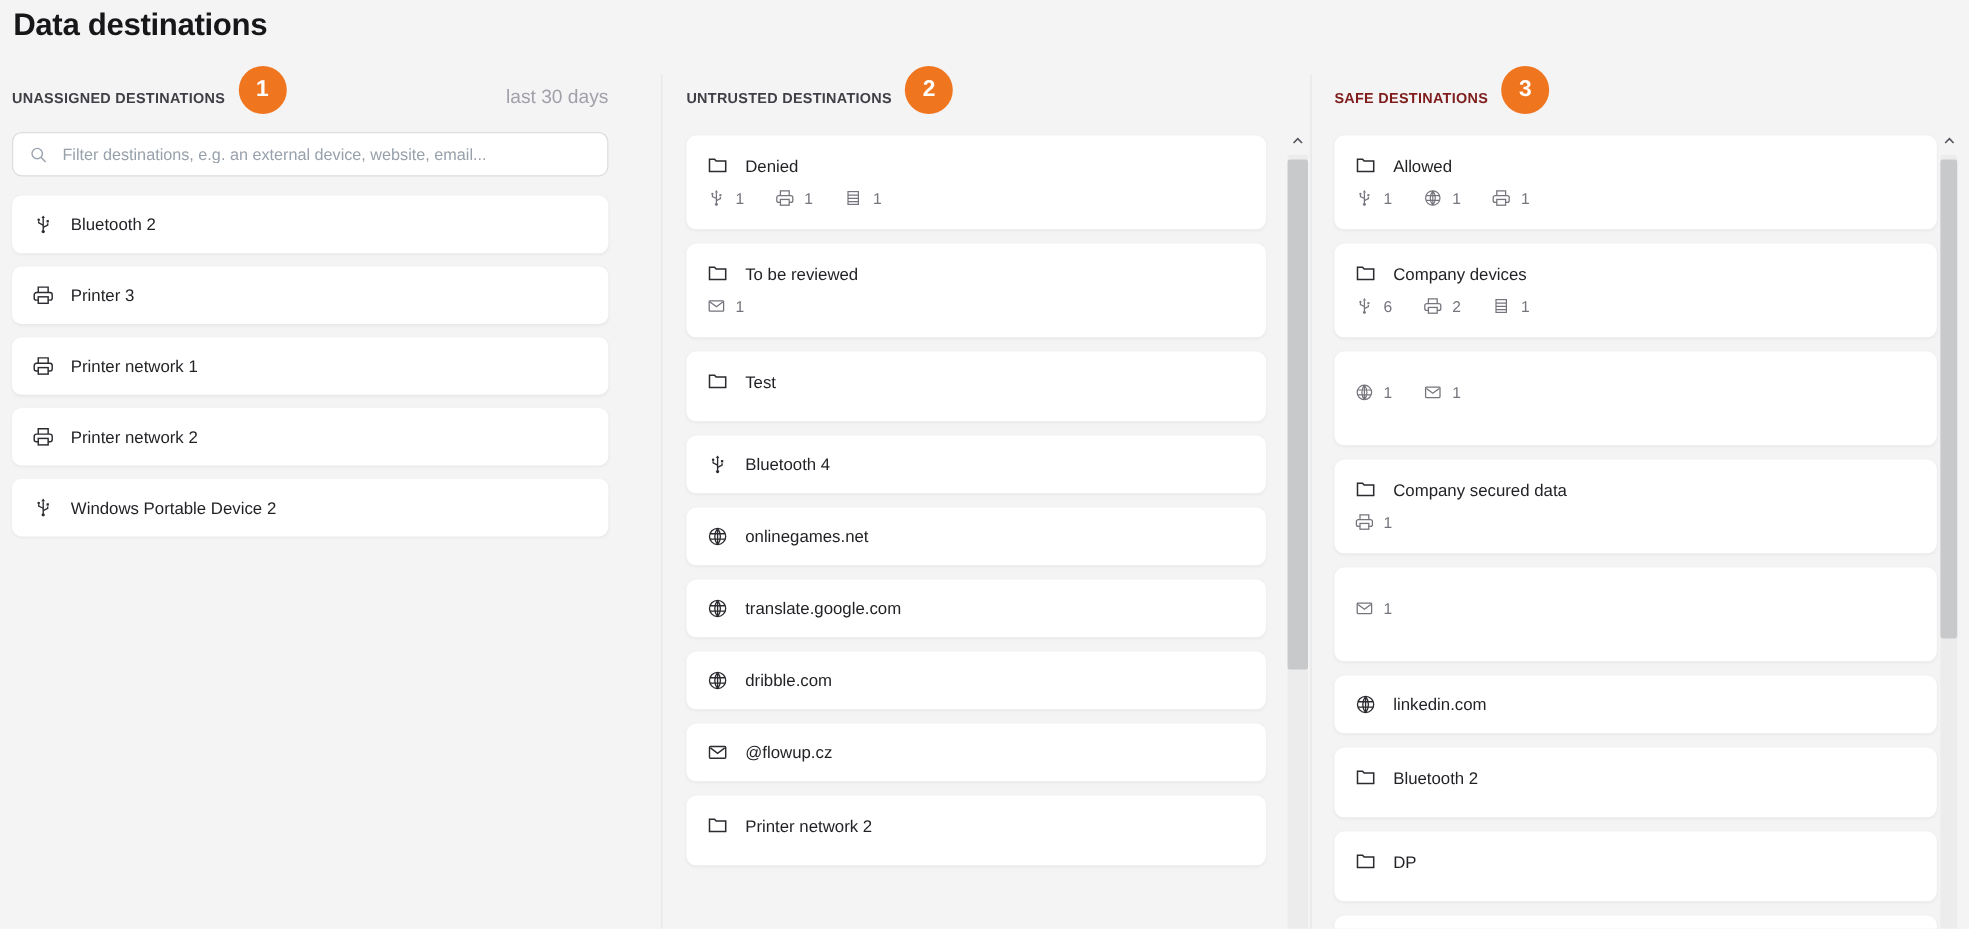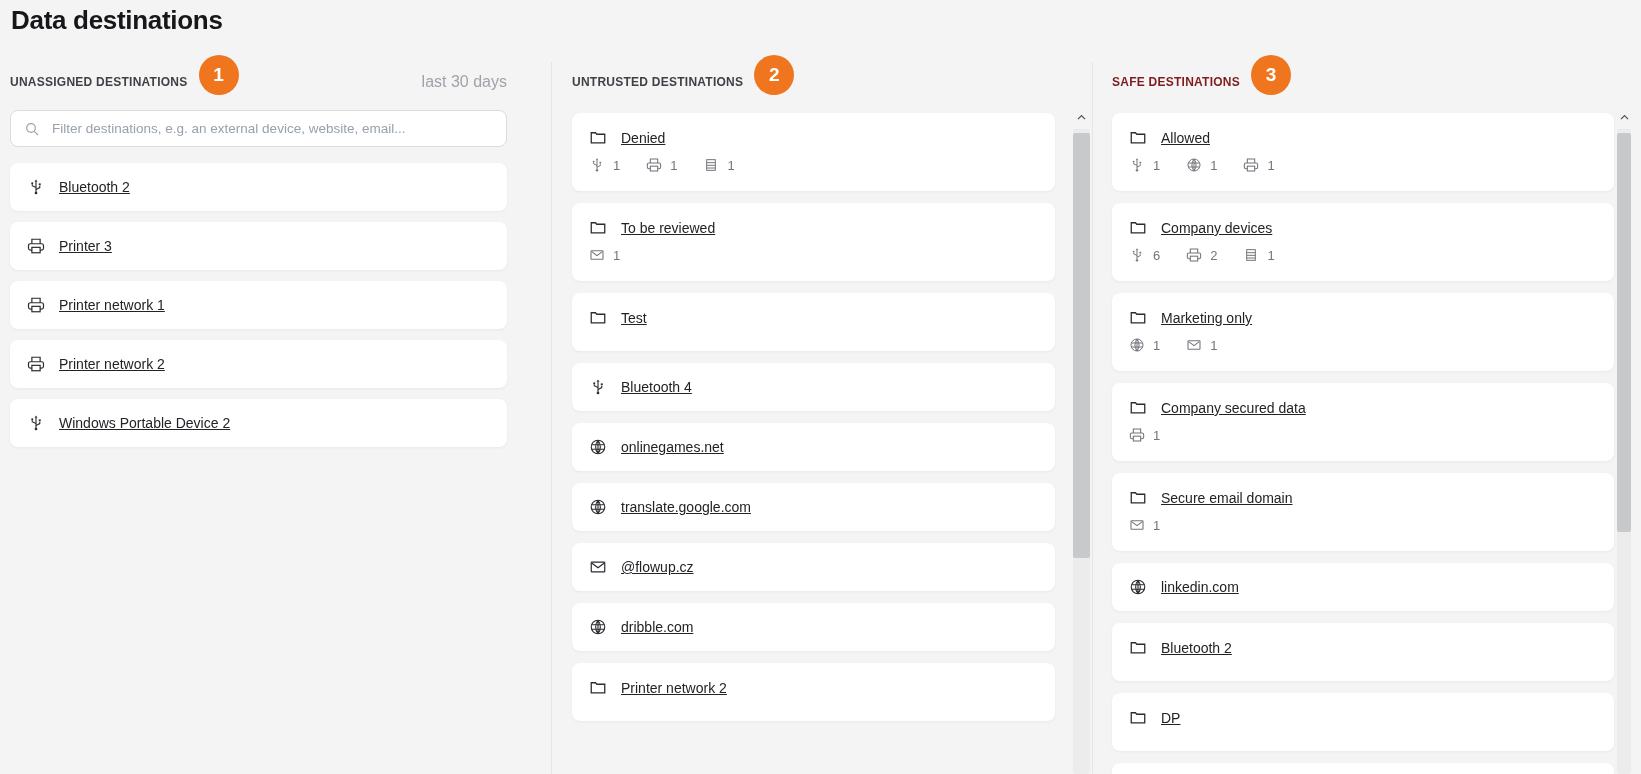--- a/index.html
+++ b/index.html
@@ -46,21 +46,21 @@
   .col-untrusted .list,.col-safe .list{margin-top:17px;gap:12px;}
   .card{
     background:#ffffff;border-radius:8px;box-shadow:0 1px 3px rgba(0,0,0,0.05);
     flex:0 0 auto;
   }
   .card.simple{height:48px;display:flex;align-items:center;padding:0 17px;}
   .card.group,.card.group-empty{padding:16px 17px 0;}
   .card.group{height:78px;}
   .card.group-empty{height:58px;}
   .card.partial{height:30px;}
-  .card-title-row{display:flex;align-items:center;gap:14px;text-decoration:underline;}
+  .card-title-row{display:flex;align-items:center;gap:14px;}
   .card-label{font-size:14px;color:#232327;}
   .counts-row{display:flex;align-items:center;gap:26px;margin-top:10px;}
   .count{display:inline-flex;align-items:center;gap:8px;color:#74747c;font-size:13px;}
   .icon{display:inline-flex;align-items:center;justify-content:center;line-height:0;}
   .item-icon{color:#2b2b30;}
   .item-icon svg{width:18px;height:18px;}
   .count-icon{color:#74747c;}
   .count-icon svg{width:16px;height:16px;}
   .search-icon-box svg{width:16px;height:16px;}
   .scrollbar{position:absolute;top:105px;height:669px;}
@@ -292,38 +292,38 @@
                 <path d="M3.6 9h16.8M3.6 15h16.8"></path>
                 <path d="M12 3a14.5 14.5 0 0 1 0 18M12 3a14.5 14.5 0 0 0 0 18M12 3v18"></path>
               </svg>
             </span>
             <span class="card-label">translate.google.com</span>
           </div>
         </div>
         <div class="card simple">
           <div class="card-title-row">
             <span class="icon item-icon">
+              <svg viewBox="0 0 24 24" fill="none" stroke="currentColor" stroke-width="1.5">
+                <circle cx="12" cy="12" r="9"></circle>
+                <path d="M3.6 9h16.8M3.6 15h16.8"></path>
+                <path d="M12 3a14.5 14.5 0 0 1 0 18M12 3a14.5 14.5 0 0 0 0 18M12 3v18"></path>
+              </svg>
+            </span>
+            <span class="card-label">dribble.com</span>
+          </div>
+        </div>
+        <div class="card simple">
+          <div class="card-title-row">
+            <span class="icon item-icon">
               <svg viewBox="0 0 24 24" fill="none" stroke="currentColor" stroke-width="1.6">
                 <rect x="3" y="5.5" width="18" height="13" rx="1"></rect>
                 <path d="M4 7l8 6 8-6"></path>
               </svg>
             </span>
             <span class="card-label">@flowup.cz</span>
-          </div>
-        </div>
-        <div class="card simple">
-          <div class="card-title-row">
-            <span class="icon item-icon">
-              <svg viewBox="0 0 24 24" fill="none" stroke="currentColor" stroke-width="1.5">
-                <circle cx="12" cy="12" r="9"></circle>
-                <path d="M3.6 9h16.8M3.6 15h16.8"></path>
-                <path d="M12 3a14.5 14.5 0 0 1 0 18M12 3a14.5 14.5 0 0 0 0 18M12 3v18"></path>
-              </svg>
-            </span>
-            <span class="card-label">dribble.com</span>
           </div>
         </div>
         <div class="card group-empty">
           <div class="card-title-row">
             <span class="icon item-icon">
               <svg viewBox="0 0 24 24" fill="none" stroke="currentColor" stroke-width="1.7" stroke-linejoin="miter">
                 <path d="M3 5h5.6l1.8 2H21v11.5H3z"></path>
               </svg>
             </span>
             <span class="card-label">Printer network 2</span>
@@ -423,28 +423,20 @@
                 <svg viewBox="0 0 24 24" fill="none" stroke="currentColor" stroke-width="1.5">
                   <rect x="5.5" y="4" width="13" height="16"></rect>
                   <path d="M5.5 8.5h13M5.5 12.5h13M5.5 16.5h13"></path>
                 </svg>
               </span>
               <span class="count-value">1</span>
             </span>
           </div>
         </div>
         <div class="card group">
-          <div class="card-title-row">
-            <span class="icon item-icon">
-              <svg viewBox="0 0 24 24" fill="none" stroke="currentColor" stroke-width="1.7" stroke-linejoin="miter">
-                <path d="M3 5h5.6l1.8 2H21v11.5H3z"></path>
-              </svg>
-            </span>
-            <span class="card-label">Marketing only</span>
-          </div>
           <div class="counts-row">
             <span class="count">
               <span class="icon count-icon">
                 <svg viewBox="0 0 24 24" fill="none" stroke="currentColor" stroke-width="1.5">
                   <circle cx="12" cy="12" r="9"></circle>
                   <path d="M3.6 9h16.8M3.6 15h16.8"></path>
                   <path d="M12 3a14.5 14.5 0 0 1 0 18M12 3a14.5 14.5 0 0 0 0 18M12 3v18"></path>
                 </svg>
               </span>
               <span class="count-value">1</span>
@@ -476,28 +468,20 @@
                   <path d="M6.5 9V3h11v6"></path>
                   <path d="M6.5 17.5h-2A2.5 2.5 0 0 1 2 15v-3.5A2.5 2.5 0 0 1 4.5 9h15A2.5 2.5 0 0 1 22 11.5V15a2.5 2.5 0 0 1-2.5 2.5h-2"></path>
                   <rect x="6.5" y="13.8" width="11" height="7.2"></rect>
                 </svg>
               </span>
               <span class="count-value">1</span>
             </span>
           </div>
         </div>
         <div class="card group">
-          <div class="card-title-row">
-            <span class="icon item-icon">
-              <svg viewBox="0 0 24 24" fill="none" stroke="currentColor" stroke-width="1.7" stroke-linejoin="miter">
-                <path d="M3 5h5.6l1.8 2H21v11.5H3z"></path>
-              </svg>
-            </span>
-            <span class="card-label">Secure email domain</span>
-          </div>
           <div class="counts-row">
             <span class="count">
               <span class="icon count-icon">
                 <svg viewBox="0 0 24 24" fill="none" stroke="currentColor" stroke-width="1.6">
                   <rect x="3" y="5.5" width="18" height="13" rx="1"></rect>
                   <path d="M4 7l8 6 8-6"></path>
                 </svg>
               </span>
               <span class="count-value">1</span>
             </span>

